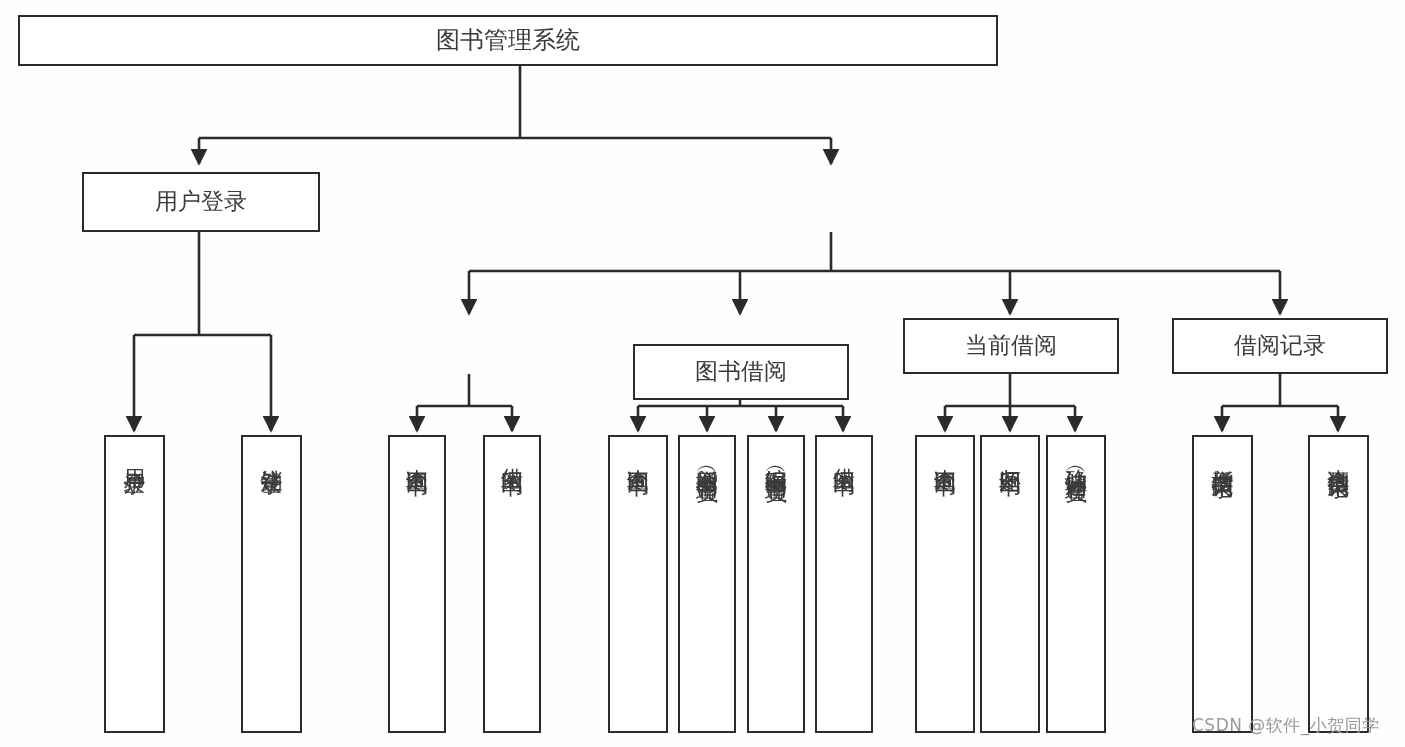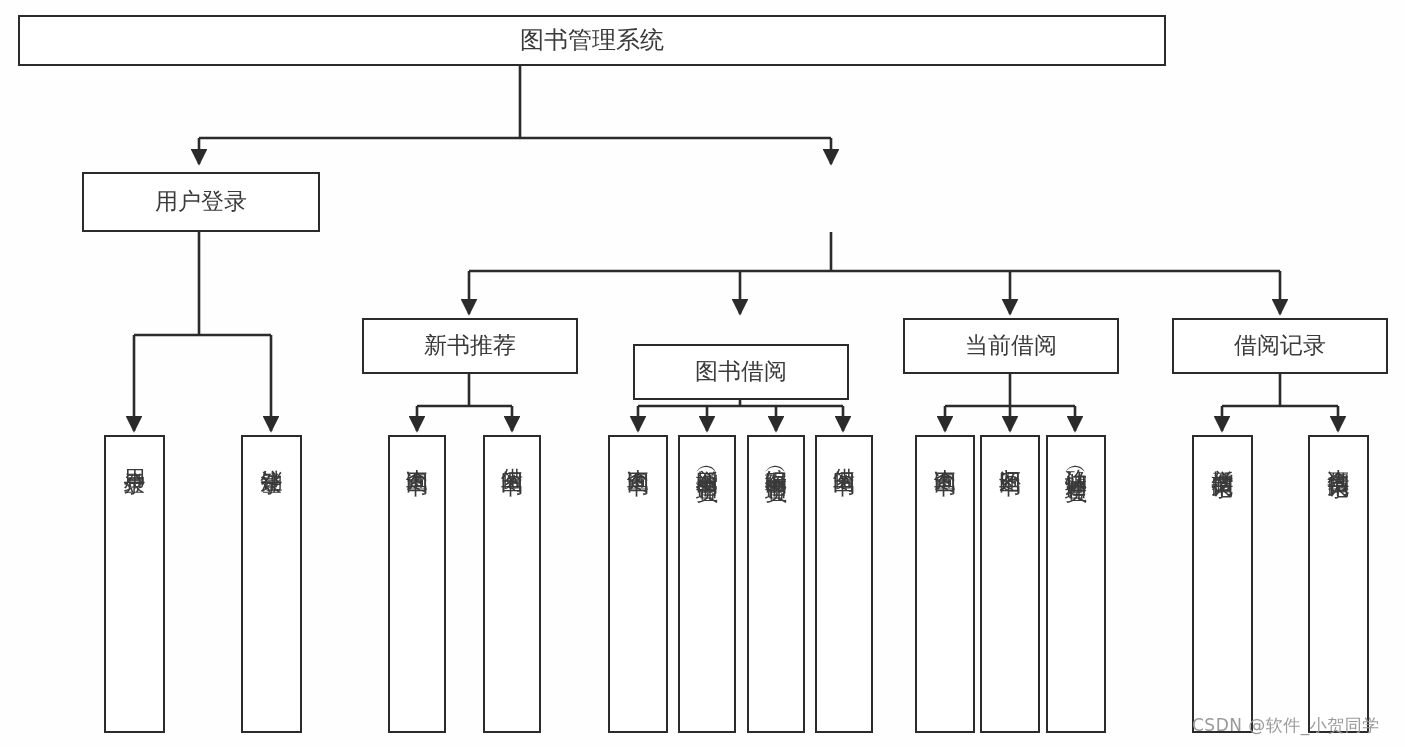--- a/index.html
+++ b/index.html
@@ -120,31 +120,28 @@
       <path d="M 1010 406 L 1010 431" marker-end="url(#arrow)"></path>
       <path d="M 1075 406 L 1075 431" marker-end="url(#arrow)"></path>
 
       <path d="M 1280 374 L 1280 406"></path>
       <path d="M 1222 406 L 1338 406"></path>
       <path d="M 1222 406 L 1222 431" marker-end="url(#arrow)"></path>
       <path d="M 1338 406 L 1338 431" marker-end="url(#arrow)"></path>
     </g>
   </svg>
 
-  <div class="node h root" style="left:18px; top:15px; width:1148px; height:51px;">
+  <div class="node h root" style="left:18px; top:15px; width:980px; height:51px;">
     <span class="label">图书管理系统</span>
   </div>
 
   <div class="node h" style="left:82px; top:172px; width:238px; height:60px;">
     <span class="label">用户登录</span>
   </div>
 
-  <div class="node h" style="left:362px; top:318px; width:216px; height:56px;">
-    <span class="label">新书推荐</span>
-  </div>
   <div class="node h" style="left:633px; top:318px; width:216px; height:56px;margin-top:26px;">
     <span class="label">图书借阅</span>
   </div>
   <div class="node h" style="left:1172px; top:318px; width:216px; height:56px;">
     <span class="label">借阅记录</span>
   </div>
   <div class="node h" style="left:903px; top:318px; width:216px; height:56px;">
     <span class="label">当前借阅</span>
   </div>
 

